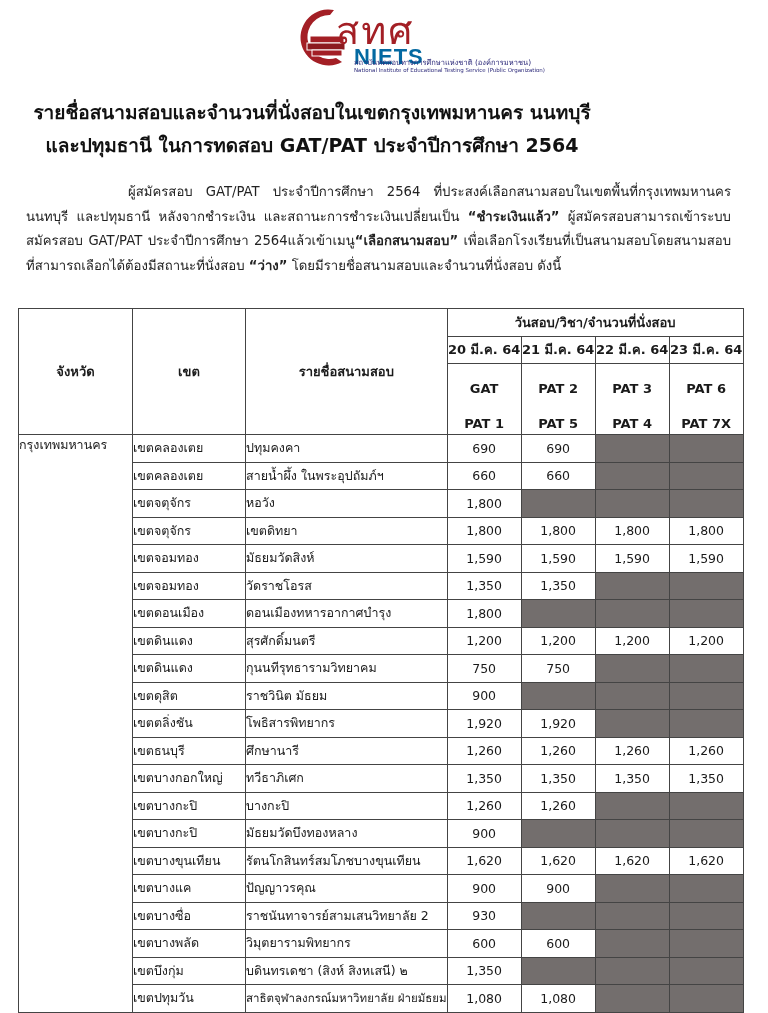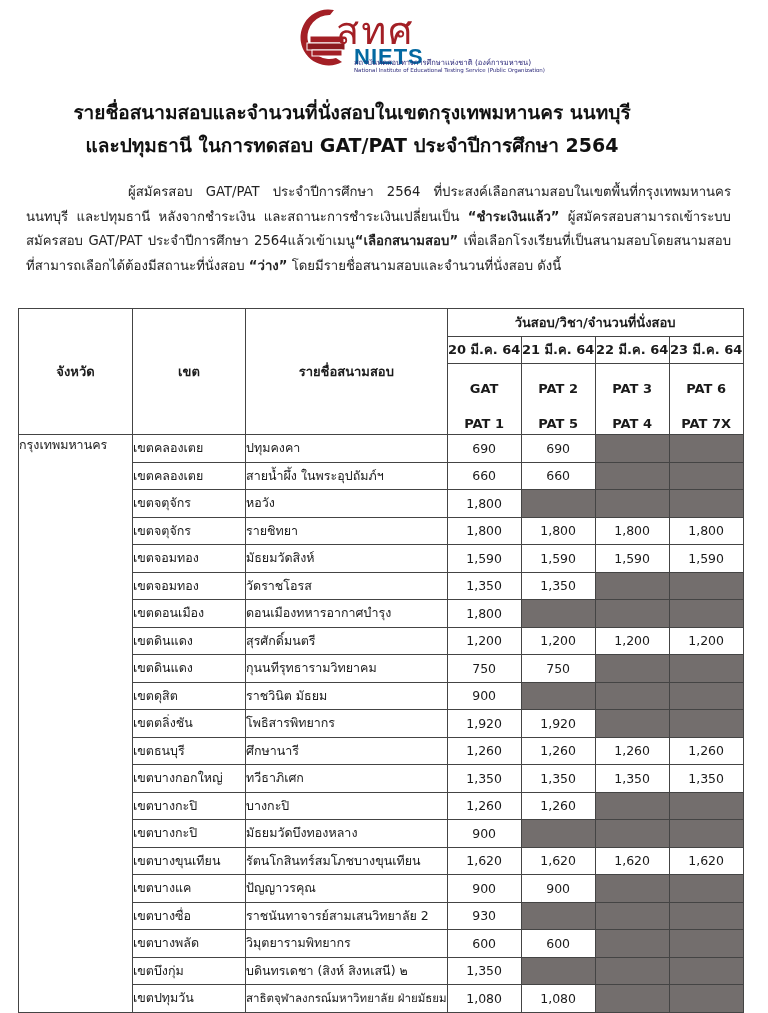--- a/index.html
+++ b/index.html
@@ -19,21 +19,21 @@
   }
   .logo .org-th {
     position: absolute; left: 58px; top: 50px; font-size: 7.5px; color: #2d2a7a; white-space: nowrap;
     font-weight: normal;
   }
   .logo .org-en {
     position: absolute; left: 58px; top: 61px; font-size: 5.5px; color: #2d2a7a; white-space: nowrap;
   }
   .title {
     position: absolute; left: 0; width: 624px; text-align: center;
-    font-size: 19px; font-weight: bold; color: #111; margin-left: 40px;
+    font-size: 19px; font-weight: bold; color: #111;
   }
   .title.l1 { top: 97px; }
   .title.l2 { top: 130px; }
   .para {
     position: absolute; left: 26px; width: 705px; top: 180px;
     font-size: 13.2px; line-height: 24.5px; color: #222; text-align: justify;
   }
   .para .indent { display: inline-block; width: 102px; }
   .para b { font-weight: bold; }
 
@@ -143,21 +143,21 @@
     <tr>
       <td class="dist">เขตจตุจักร</td>
       <td class="venue">หอวัง</td>
       <td class="num">1,800</td>
       <td class="num closed" style="background: rgb(115, 110, 109);"></td>
       <td class="num closed" style="background: rgb(115, 110, 109);"></td>
       <td class="num closed" style="background: rgb(115, 110, 109);"></td>
     </tr>
     <tr>
       <td class="dist">เขตจตุจักร</td>
-      <td class="venue">รายชิทยา</td>
+      <td class="venue">เขตดิทยา</td>
       <td class="num">1,800</td>
       <td class="num">1,800</td>
       <td class="num">1,800</td>
       <td class="num">1,800</td>
     </tr>
     <tr>
       <td class="dist">เขตจอมทอง</td>
       <td class="venue">มัธยมวัดสิงห์</td>
       <td class="num">1,590</td>
       <td class="num">1,590</td>

